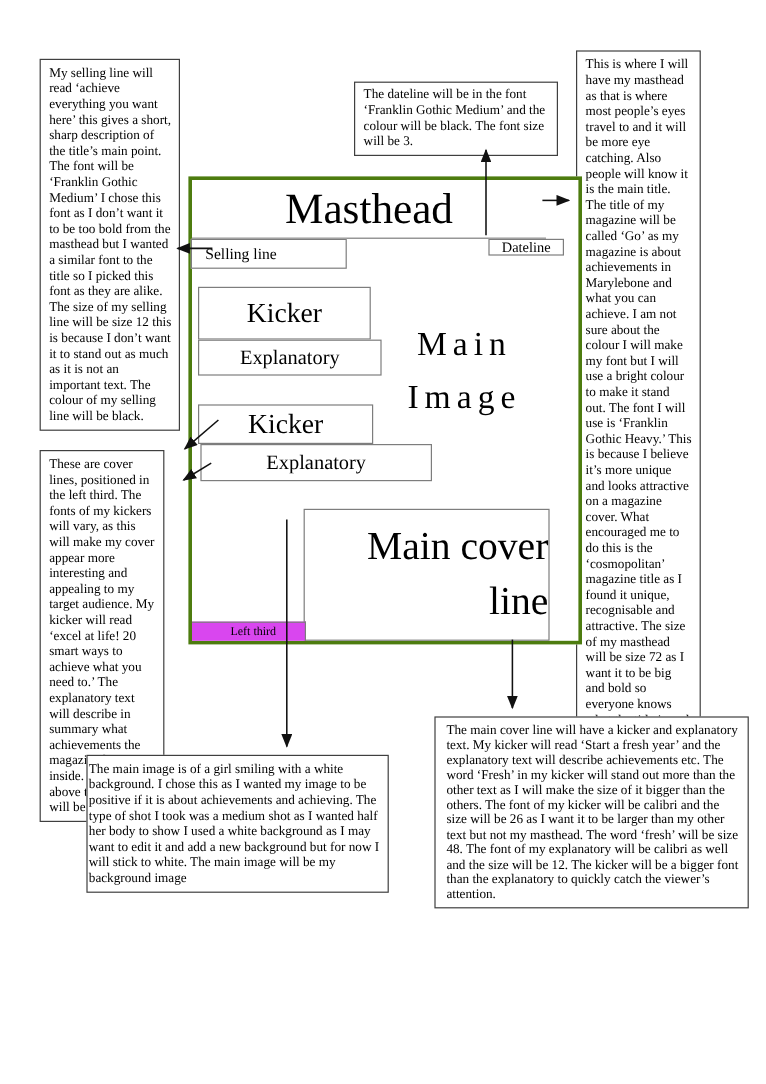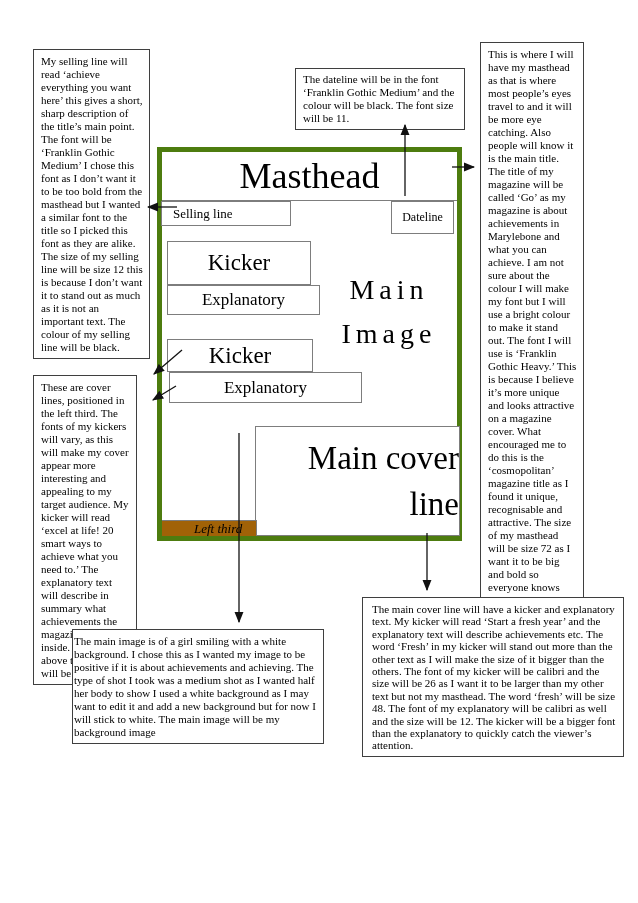--- a/index.html
+++ b/index.html
@@ -27,58 +27,59 @@
   #ann-masthead     {left:480px; top:42px;  width:104px; min-height:444px;}
   #ann-coverlines   {left:33px;  top:375px; width:104px; min-height:235px;}
   #ann-mainimage    {left:72px;  top:629px; width:252px; min-height:99px; padding-left:1px;}
   #ann-maincoverline{left:350px; top:597px; width:262px; min-height:136px; line-height:12.4px; padding-left:9px;margin-left:12px;}
 
   
   #cover{
     position:absolute;
     left:157px; top:147px;
     width:295px; height:384px;
-    border:5px solid #4d7c0f;
+    border:3px solid #4d7c0f;
     background:#fff;
+    padding-left:27px;
   }
   .wf{
     position:absolute;
     box-sizing:border-box;
     border:1px solid #7d7d7d;
     background:#fff;
     display:flex;align-items:center;justify-content:center;
     white-space:nowrap;
   }
   #wf-masthead-band{left:0;top:0;width:295px;height:49px;border:none;border-bottom:1px solid #7d7d7d;font-size:36px;}
   #wf-selling  {left:-1px; top:49px;  width:130px; height:25px; font-size:13px; justify-content:flex-start; padding-left:11px;}
-  #wf-dateline {left:229px;top:49px;  width:63px;  height:33px; font-size:12px;}
+  #wf-dateline {left:247px;top:49px;  width:63px;  height:14px; font-size:12px;}
   #wf-kicker1  {left:5px;  top:89px;  width:144px; height:44px; font-size:23px;}
   #wf-expl1    {left:5px;  top:133px; width:153px; height:30px; font-size:17px;}
   #wf-kicker2  {left:5px;  top:187px; width:146px; height:33px; font-size:23px;}
   #wf-expl2    {left:7px;  top:220px; width:193px; height:31px; font-size:17px;}
   #wf-mainimage{
     position:absolute;left:158px;top:116px;width:138px;
     text-align:center;font-size:28px;line-height:44px;letter-spacing:5px;
   }
   #wf-mcl{left:93px;top:274px;width:205px;height:110px;font-size:33px;line-height:46px;white-space:normal;text-align:right;}
   #wf-leftthird{
     position:absolute;left:0;top:368px;width:95px;height:16px;
-    border-top:1px solid #7d7d7d;border-right:1px solid #7d7d7d;background:#a16207;
-    font-size:13px;line-height:16px;padding-left:32px;box-sizing:border-box;font-style:italic;
+    border-top:1px solid #7d7d7d;border-right:1px solid #7d7d7d;background:#d946ef;
+    font-size:10px;line-height:16px;padding-left:32px;box-sizing:border-box;
   }
   #arrows{position:absolute;left:0;top:0;pointer-events:none;}
 </style>
 </head>
 <body>
 
 <div id="page">
 
   <div class="ann" id="ann-selling">My selling line will read ‘achieve everything you want here’ this gives a short, sharp description of the title’s main point. The font will be ‘Franklin Gothic Medium’ I chose this font as I don’t want it to be too bold from the masthead but I wanted a similar font to the title so I picked this font as they are alike. The size of my selling line will be size 12 this is because I don’t want it to stand out as much as it is not an important text. The colour of my selling line will be black.</div>
 
-  <div class="ann" id="ann-dateline">The dateline will be in the font ‘Franklin Gothic Medium’ and the colour will be black. The font size will be 11.</div>
+  <div class="ann" id="ann-dateline">The dateline will be in the font ‘Franklin Gothic Medium’ and the colour will be black. The font size will be 3.</div>
 
   <div class="ann" id="ann-masthead">This is where I will have my masthead as that is where most people’s eyes travel to and it will be more eye catching. Also people will know it is the main title. The title of my magazine will be called ‘Go’ as my magazine is about achievements in Marylebone and what you can achieve. I am not sure about the colour I will make my font but I will use a bright colour to make it stand out. The font I will use is ‘Franklin Gothic Heavy.’ This is because I believe it’s more unique and looks attractive on a magazine cover. What encouraged me to do this is the ‘cosmopolitan’ magazine title as I found it unique, recognisable and attractive. The size of my masthead will be size 72 as I want it to be big and bold so everyone knows what the title is and also it makes it stand out more.</div>
 
   <div class="ann" id="ann-coverlines">These are cover lines, positioned in the left third. The fonts of my kickers will vary, as this will make my cover appear more interesting and appealing to my target audience. My kicker will read ‘excel at life! 20 smart ways to achieve what you need to.’ The explanatory text will describe in summary what achievements the magazine has inside. The kicker above this kicker will be similar.</div>
 
   <div class="ann" id="ann-mainimage">The main image is of a girl smiling with a white background. I chose this as I wanted my image to be positive if it is about achievements and achieving.  The type of shot I took was a medium shot as I wanted half her body to show I used a white background as I may want to edit it and add a new background but for now I will stick to white. The main image will be my background image</div>
 
   <div class="ann" id="ann-maincoverline">The main cover line will have a kicker and explanatory text. My kicker will read ‘Start a fresh year’ and the explanatory text will describe achievements etc. The word ‘Fresh’ in my kicker will stand out more than the other text as I will make the size of it bigger than the others. The font of my kicker will be calibri and the size will be 26 as I want it to be larger than my other text but not my masthead. The word ‘fresh’ will be size 48. The font of my explanatory will be calibri as well and the size will be 12. The kicker will be a bigger font than the explanatory to quickly catch the viewer’s attention.</div>
 
   <div id="cover">

